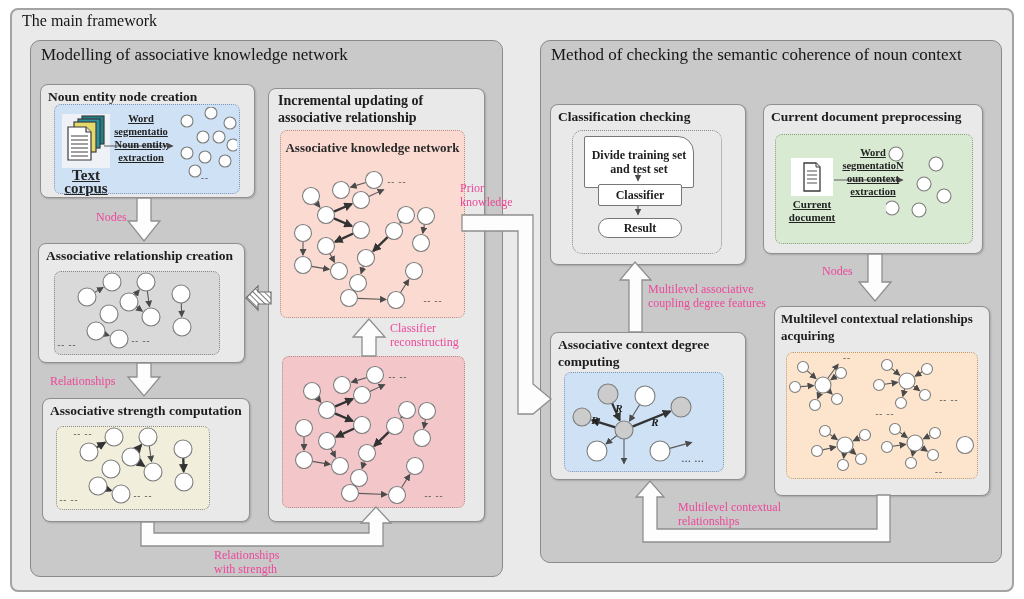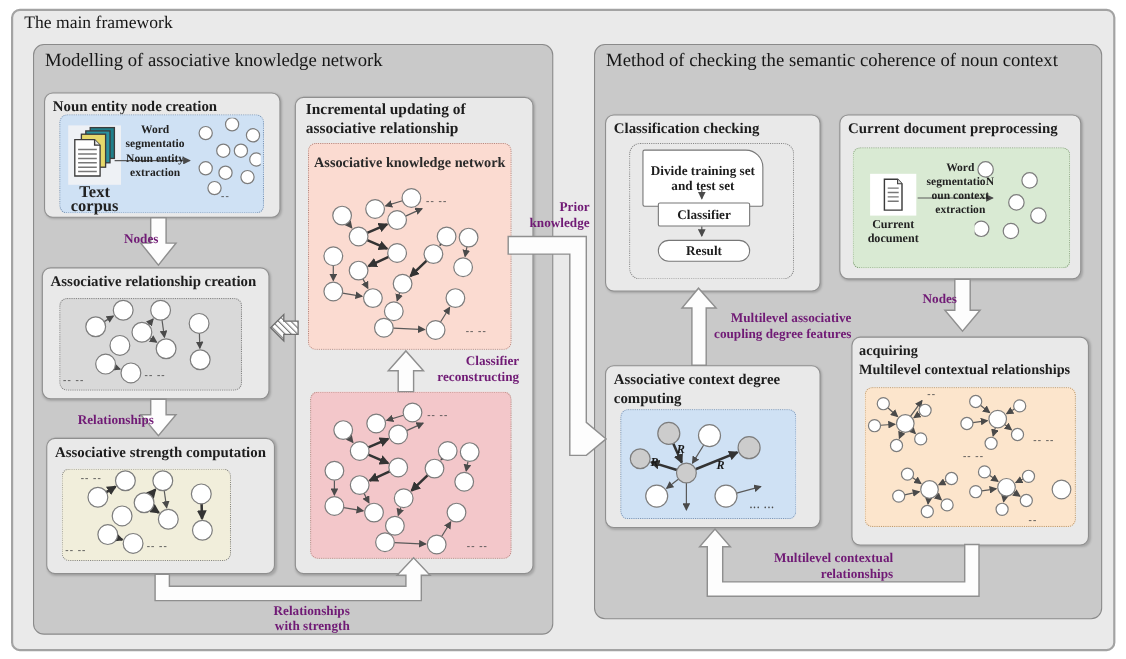--- a/index.html
+++ b/index.html
@@ -6,22 +6,22 @@
   .canvas{position:relative;width:1024px;height:599px;background:#ffffff;
           font-family:"Liberation Serif","DejaVu Serif",serif;overflow:hidden;}
   .abs{position:absolute;box-sizing:border-box;}
   .frame{background:#eaeaea;border:2px solid #a3a3a3;border-radius:8px;}
   .panel{background:#c9c9c9;border:1.5px solid #8a8a8a;border-radius:10px;}
   .box{background:#e9e9e9;border:1.2px solid #8f8f8f;border-radius:8px;box-shadow:1px 1px 2px rgba(0,0,0,.18);}
   .inner{border:1px dotted #868686;border-radius:7px;}
   .ftitle{font-size:16px;font-weight:500;color:#161616;white-space:nowrap;}
   .ptitle{font-size:17px;font-weight:500;color:#161616;white-space:nowrap;}
   .btitle{font-size:13.5px;font-weight:600;color:#1d1d1d;line-height:17px;white-space:nowrap;}
-  .lbl{font-size:12px;font-weight:700;color:#701a75;text-align:right;line-height:14px;}
-  .tiny{font-size:10.5px;font-weight:600;color:#222;line-height:13px;text-align:center;}
+  .lbl{font-size:12px;font-weight:400;color:#ec4899;text-align:left;line-height:14px;}
+  .tiny{font-size:10.5px;font-weight:600;color:#222;line-height:13px;text-align:center;text-decoration:underline;}
   .akn-title{font-size:13px;font-weight:600;color:#2a2a2a;text-align:center;white-space:nowrap;}
   .flowbox{background:#fff;border:1.2px solid #777;font-size:12px;font-weight:600;color:#1d1d1d;
            display:flex;align-items:center;justify-content:center;text-align:center;line-height:14px;}
   svg{display:block;}
 </style>
 </head>
 <body>
 
 <div class="canvas">
 
@@ -359,22 +359,22 @@
         <circle cx="50" cy="22" r="7" fill="#ffffff" stroke="#7d7d7d" stroke-width="1.1"></circle>
         <circle cx="38" cy="42" r="7" fill="#ffffff" stroke="#7d7d7d" stroke-width="1.1"></circle>
         <circle cx="58" cy="54" r="7" fill="#ffffff" stroke="#7d7d7d" stroke-width="1.1"></circle>
         <circle cx="6" cy="66" r="7" fill="#ffffff" stroke="#7d7d7d" stroke-width="1.1"></circle>
         <circle cx="33" cy="68" r="7" fill="#ffffff" stroke="#7d7d7d" stroke-width="1.1"></circle>
       </svg>
     </div>
 
   <div class="abs box" style="left:774px;top:306px;width:216px;height:190px;"></div>
   <div class="abs btitle" style="left:781px;top:310px;font-size:13px;">
+    <div>Multilevel contextual relationships</div>
     <div>acquiring</div>
-    <div>Multilevel contextual relationships</div>
   </div>
   <div class="abs inner" style="left:786px;top:352px;width:192px;height:127px;background:#fce5cc;border-color:#bd9a6e;"></div>
   <div class="abs" style="left:787px;top:353px;width:190px;height:125px;">
       <svg viewBox="0 0 190 125" width="190" height="125">
         <defs>
           <marker id="mt10" markerUnits="userSpaceOnUse" markerWidth="7" markerHeight="7" refX="6" refY="3.5" orient="auto">
             <path d="M0,0L7,3.5L0,7Z" fill="#4a4a4a"></path>
           </marker>
           <marker id="mk10" markerUnits="userSpaceOnUse" markerWidth="9" markerHeight="9" refX="7.5" refY="4.5" orient="auto">
             <path d="M0,0L9,4.5L0,9Z" fill="#333"></path>

